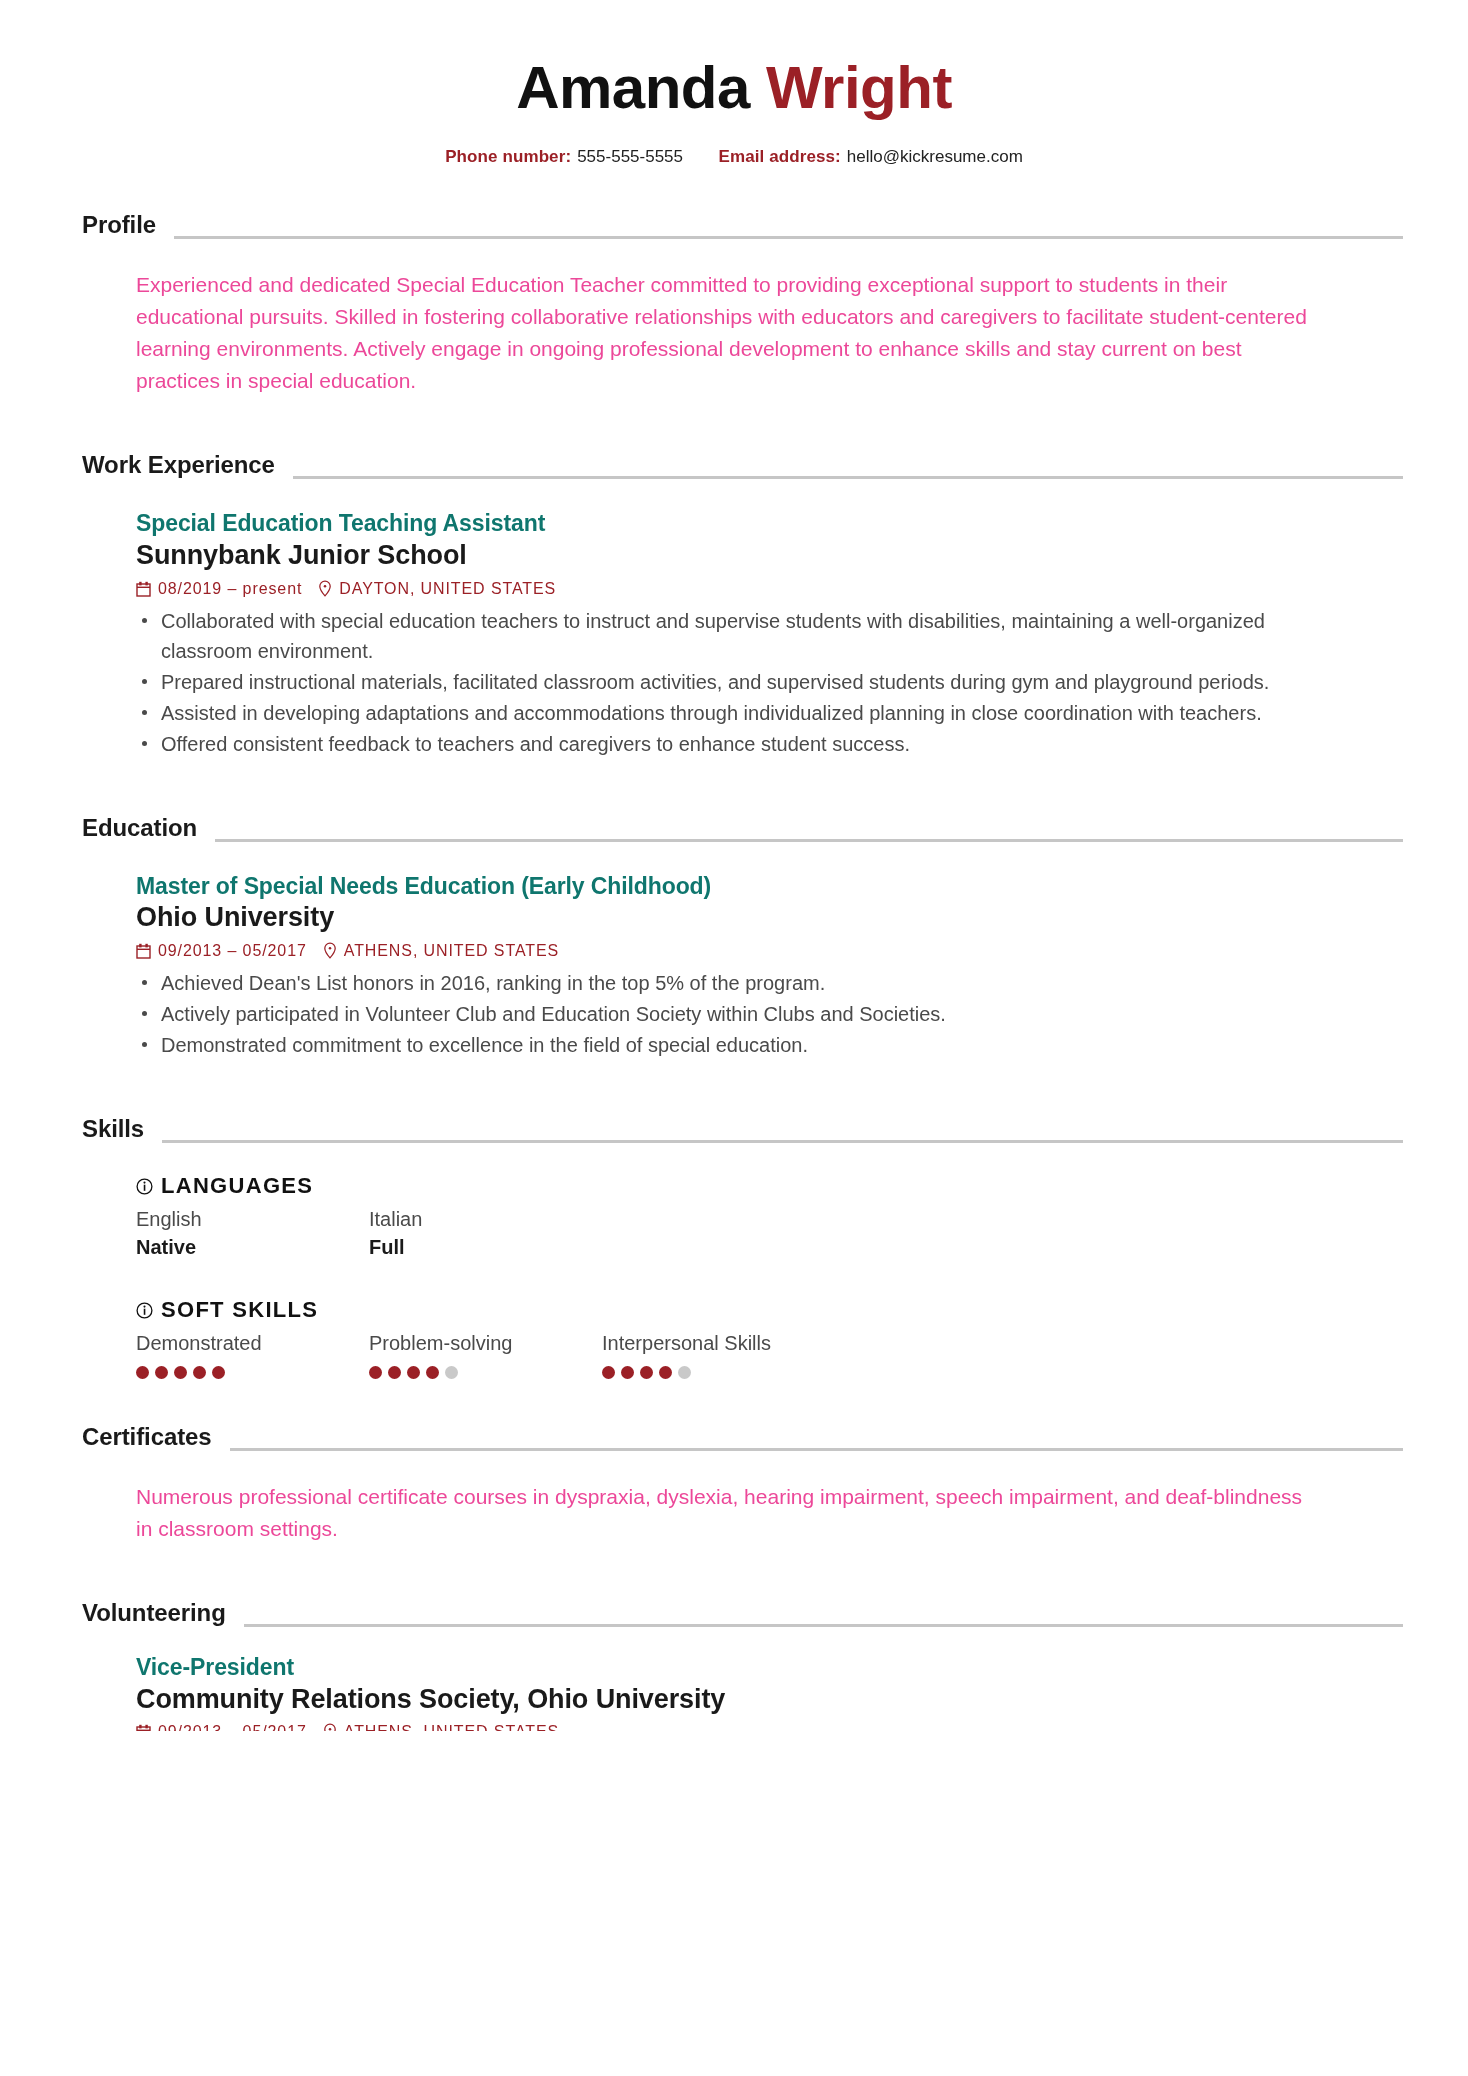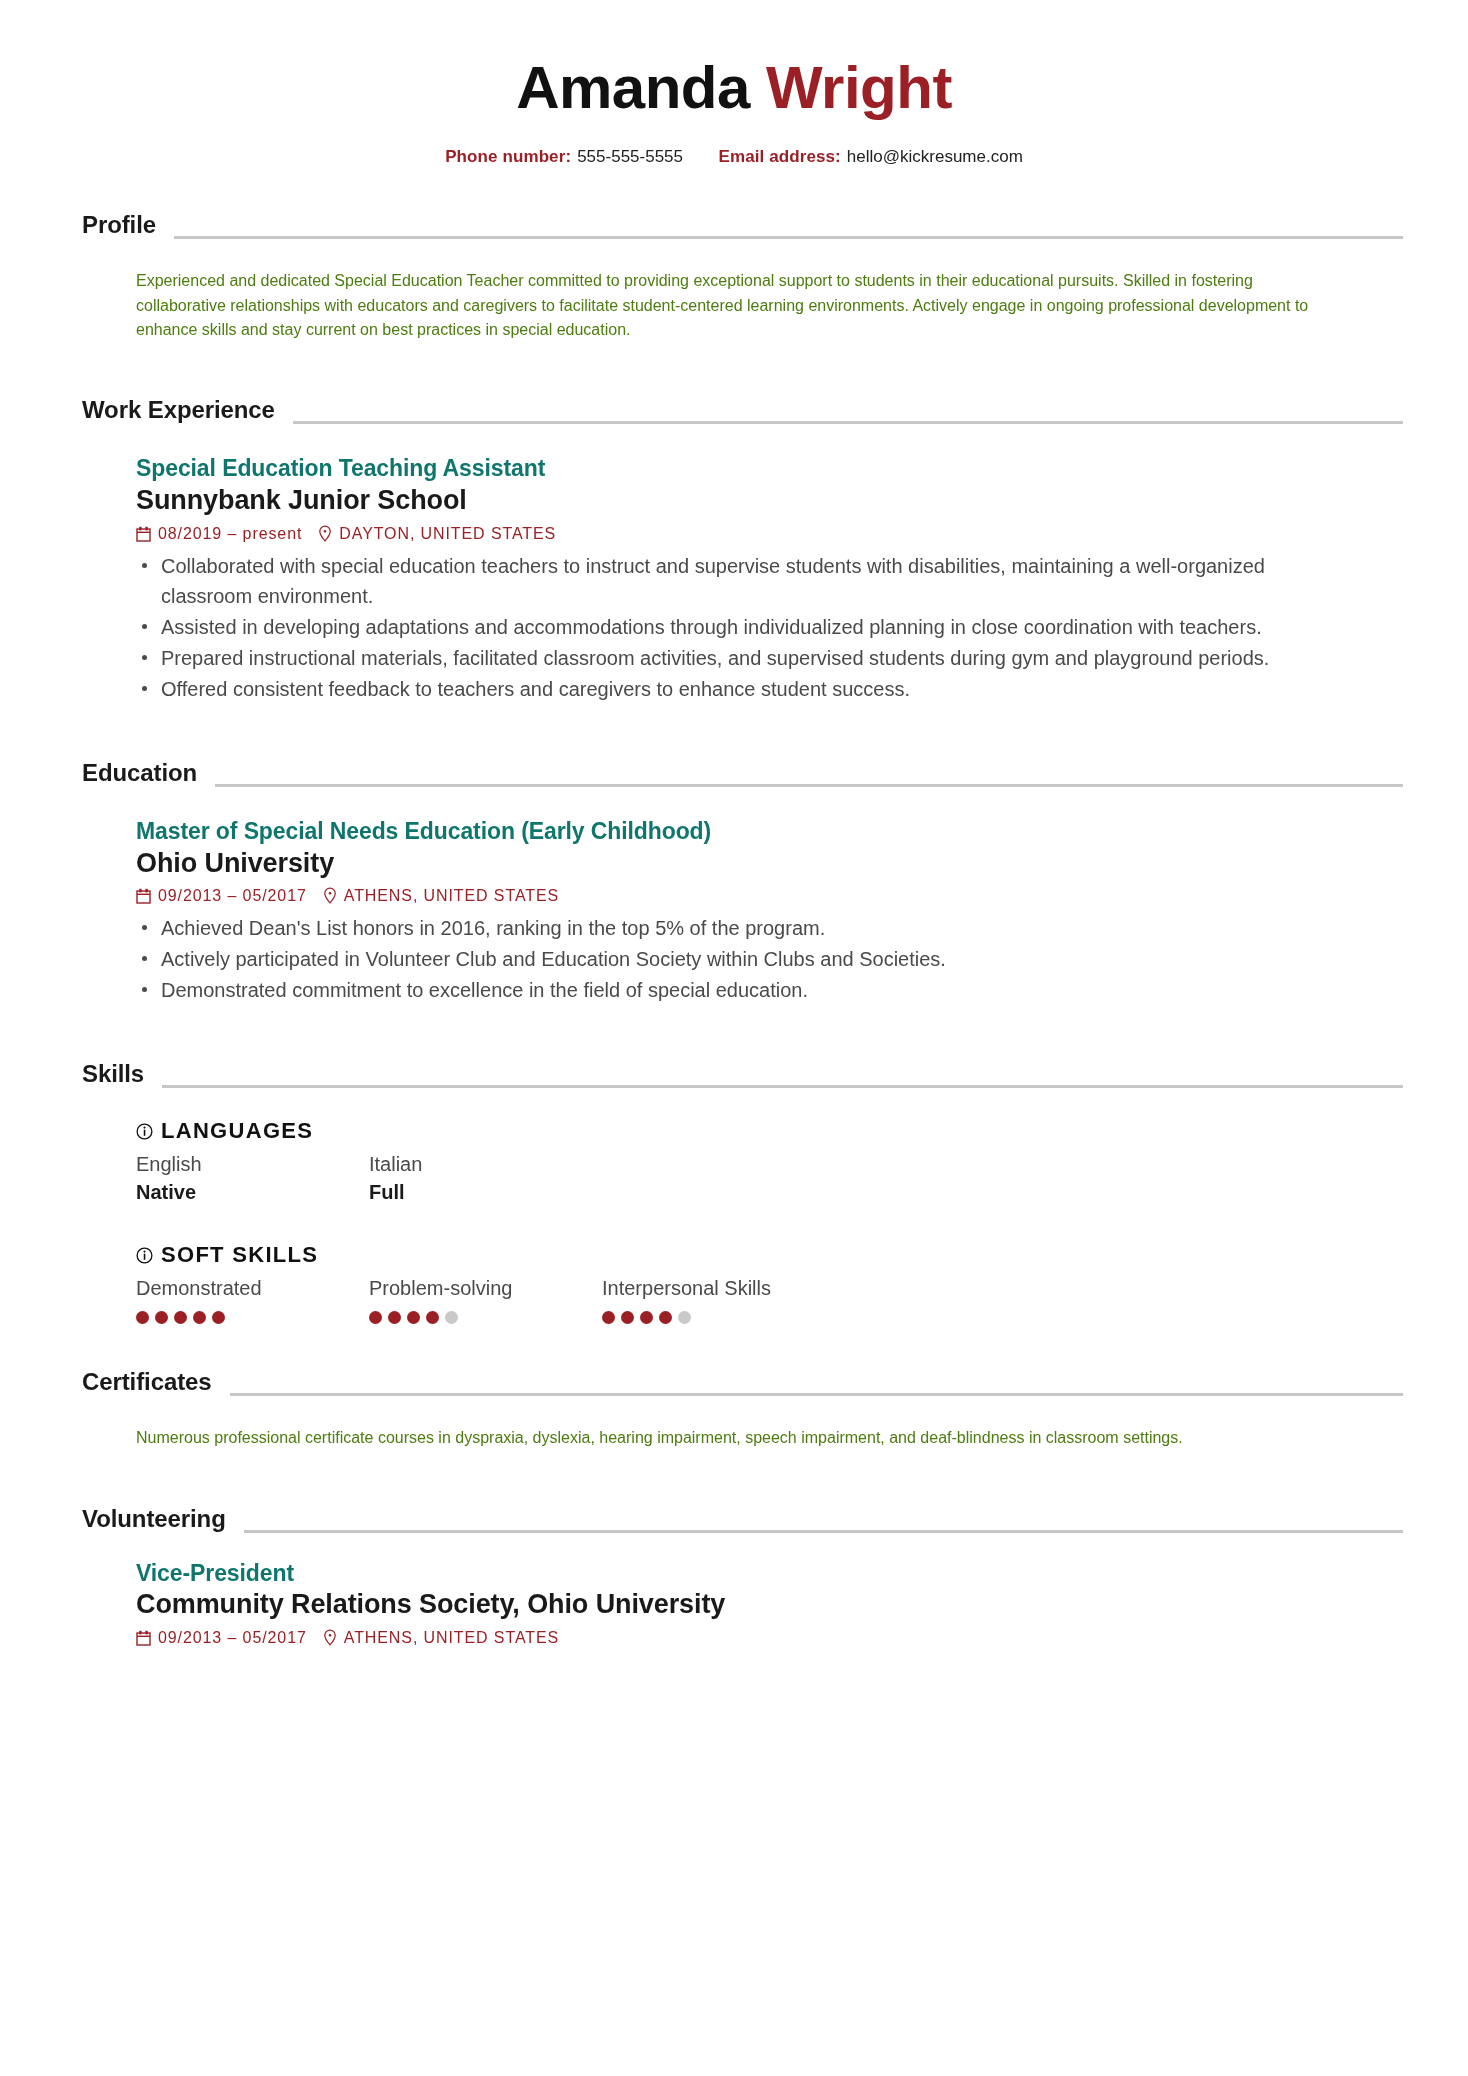--- a/index.html
+++ b/index.html
@@ -78,23 +78,23 @@
     height: 3px;
     background: #c6c6c6;
     margin-left: 18px;
   }
 
   .section-body {
     padding: 0 96px 0 136px;
   }
 
   .para {
-    font-size: 16px;
+    font-size: 21px;
     line-height: 1.52;
-    color: #4d7c0f;
+    color: #ec4899;
     margin: 0;
     max-width: 1180px;
   }
 
   
   .entry { }
   .entry-title {
     font-size: 23px;
     font-weight: 700;
     color: #0f766e;
@@ -260,22 +260,22 @@
               <svg class="icon-svg" width="14" height="18" viewBox="0 0 14 18" fill="none" xmlns="http://www.w3.org/2000/svg">
                 <path d="M7 1.1C4.1 1.1 1.8 3.4 1.8 6.3c0 3.7 4.3 8.6 5.2 9.6.9-1 5.2-5.9 5.2-9.6C12.2 3.4 9.9 1.1 7 1.1z" stroke="#9B2026" stroke-width="1.25" fill="none"></path>
                 <circle cx="7" cy="6.2" r="1.25" fill="#9B2026"></circle>
               </svg>
             </span>
             <span class="meta-text">DAYTON, UNITED STATES</span>
           </span>
         </div>
         <ul class="bullets">
           <li>Collaborated with special education teachers to instruct and supervise students with disabilities, maintaining a well-organized classroom environment.</li>
+          <li>Prepared instructional materials, facilitated classroom activities, and supervised students during gym and playground periods.</li>
           <li>Assisted in developing adaptations and accommodations through individualized planning in close coordination with teachers.</li>
-          <li>Prepared instructional materials, facilitated classroom activities, and supervised students during gym and playground periods.</li>
           <li>Offered consistent feedback to teachers and caregivers to enhance student success.</li>
         </ul>
       </div>
     </div>
   </div>
 
   <div class="sp-54"></div>
 
   <div class="section">
     <div class="section-head">

